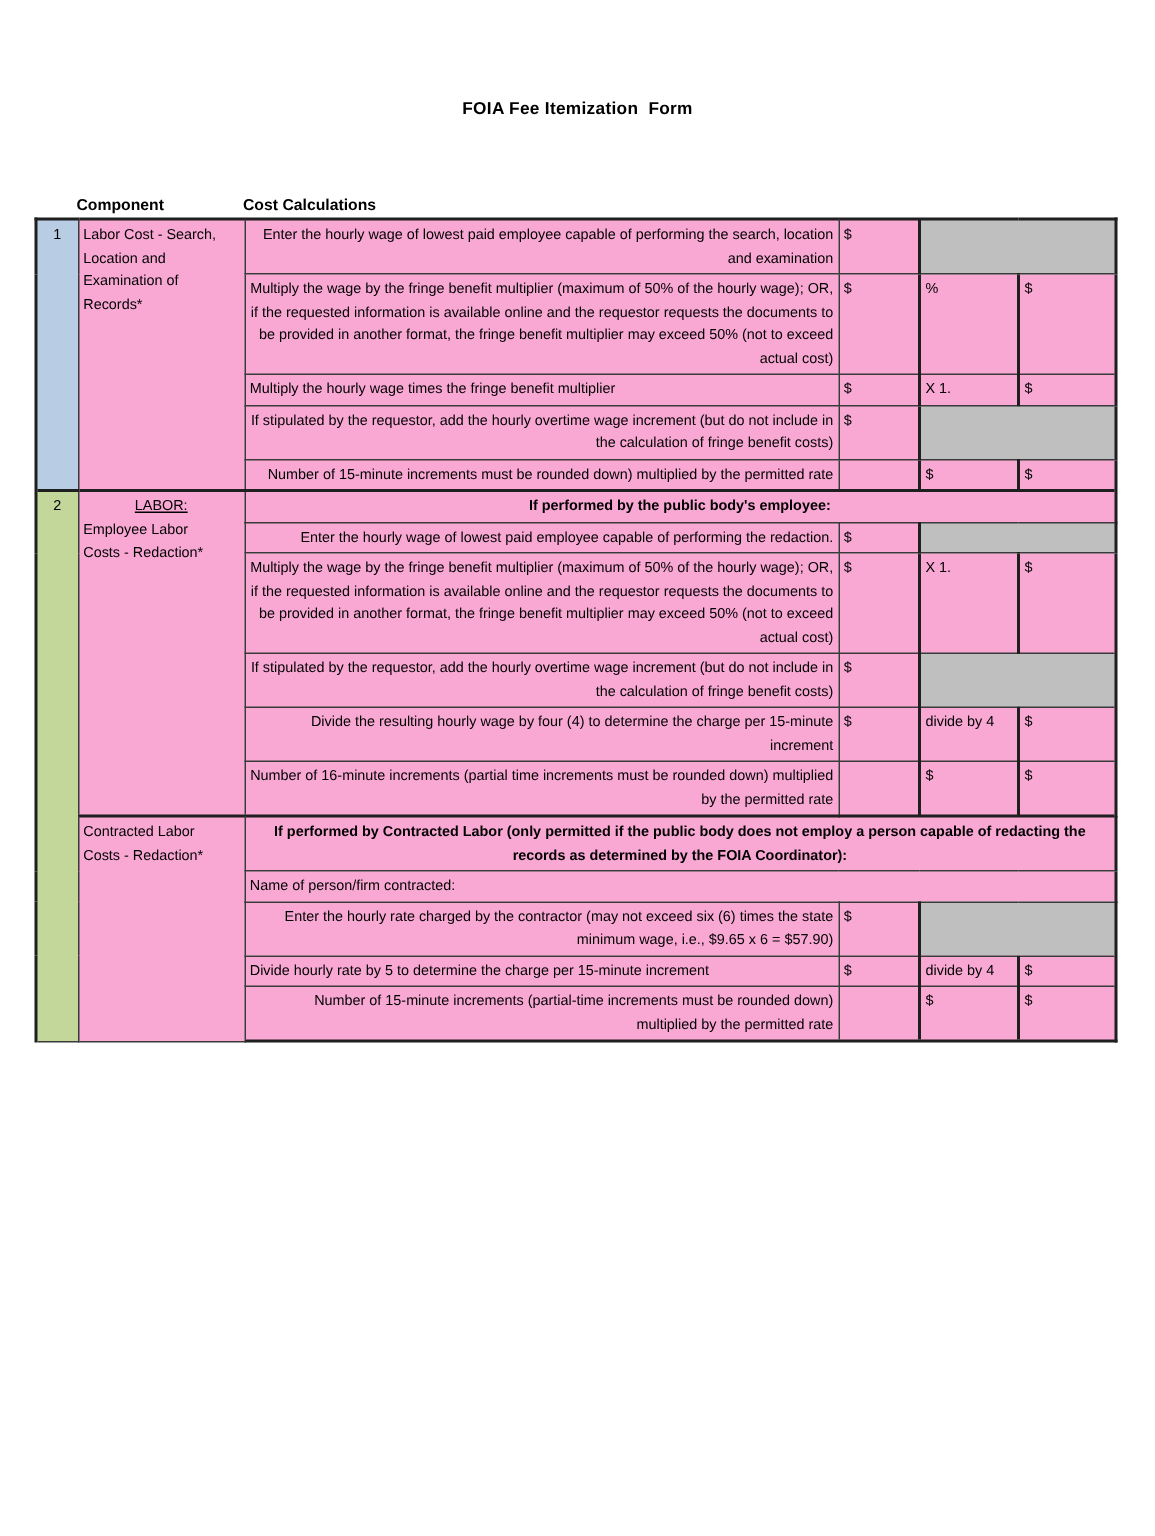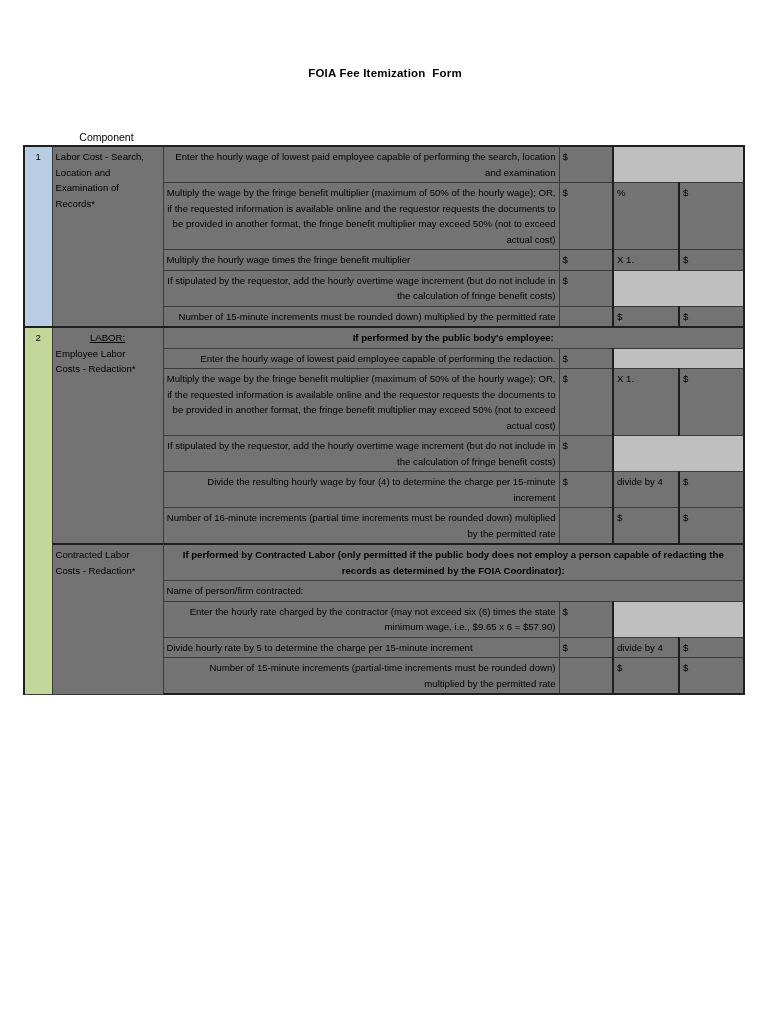--- a/index.html
+++ b/index.html
@@ -50,22 +50,21 @@
   .col-head-row {
     position: absolute;
     top: 131px;
     left: 23px;
     width: 720px;
     height: 14px;
   }
   .col-head {
     position: absolute;
     font-size: 10.5px;
-    font-weight: normal;
-    text-align: center;
+    font-weight: bold;
     line-height: 13px;
   }
   .col-head.component { left: 28px;  width: 111px; }
   .col-head.costcalc  { left: 139px; width: 396px; }
 
   
   table.foia {
     position: absolute;
     top: 145px;
     left: 23px;
@@ -73,21 +72,21 @@
     table-layout: fixed;
     width: 720px;
     font-size: 9.6px;
   }
   table.foia td {
     border: 1px solid #3a3a3a;
     padding: 2px 3px 2px 3px;
     vertical-align: top;
     line-height: 15.5px;
     font-size: 9.6px;
-    background: #737373;
+    background: #f9a8d4;
   }
   
   col.c-num   { width: 28px;  }
   col.c-comp  { width: 111px; }
   col.c-desc  { width: 396px; }
   col.c-v1    { width: 54px;  }
   col.c-v2    { width: 66px;  }
   col.c-v3    { width: 65px;  }
 
   td.numcell {
@@ -138,20 +137,21 @@
 <body>
 
 <div class="page">
 
   <div class="title-block">
     <div class="doc-title">FOIA Fee Itemization  Form</div>
   </div>
 
   <div class="col-head-row">
     <div class="col-head component">Component</div>
+    <div class="col-head costcalc">Cost Calculations</div>
   </div>
 
   <table class="foia">
     <colgroup>
       <col class="c-num">
         <col class="c-comp">
         <col class="c-desc">
       <col class="c-v1">
         <col class="c-v2">
         <col class="c-v3">

